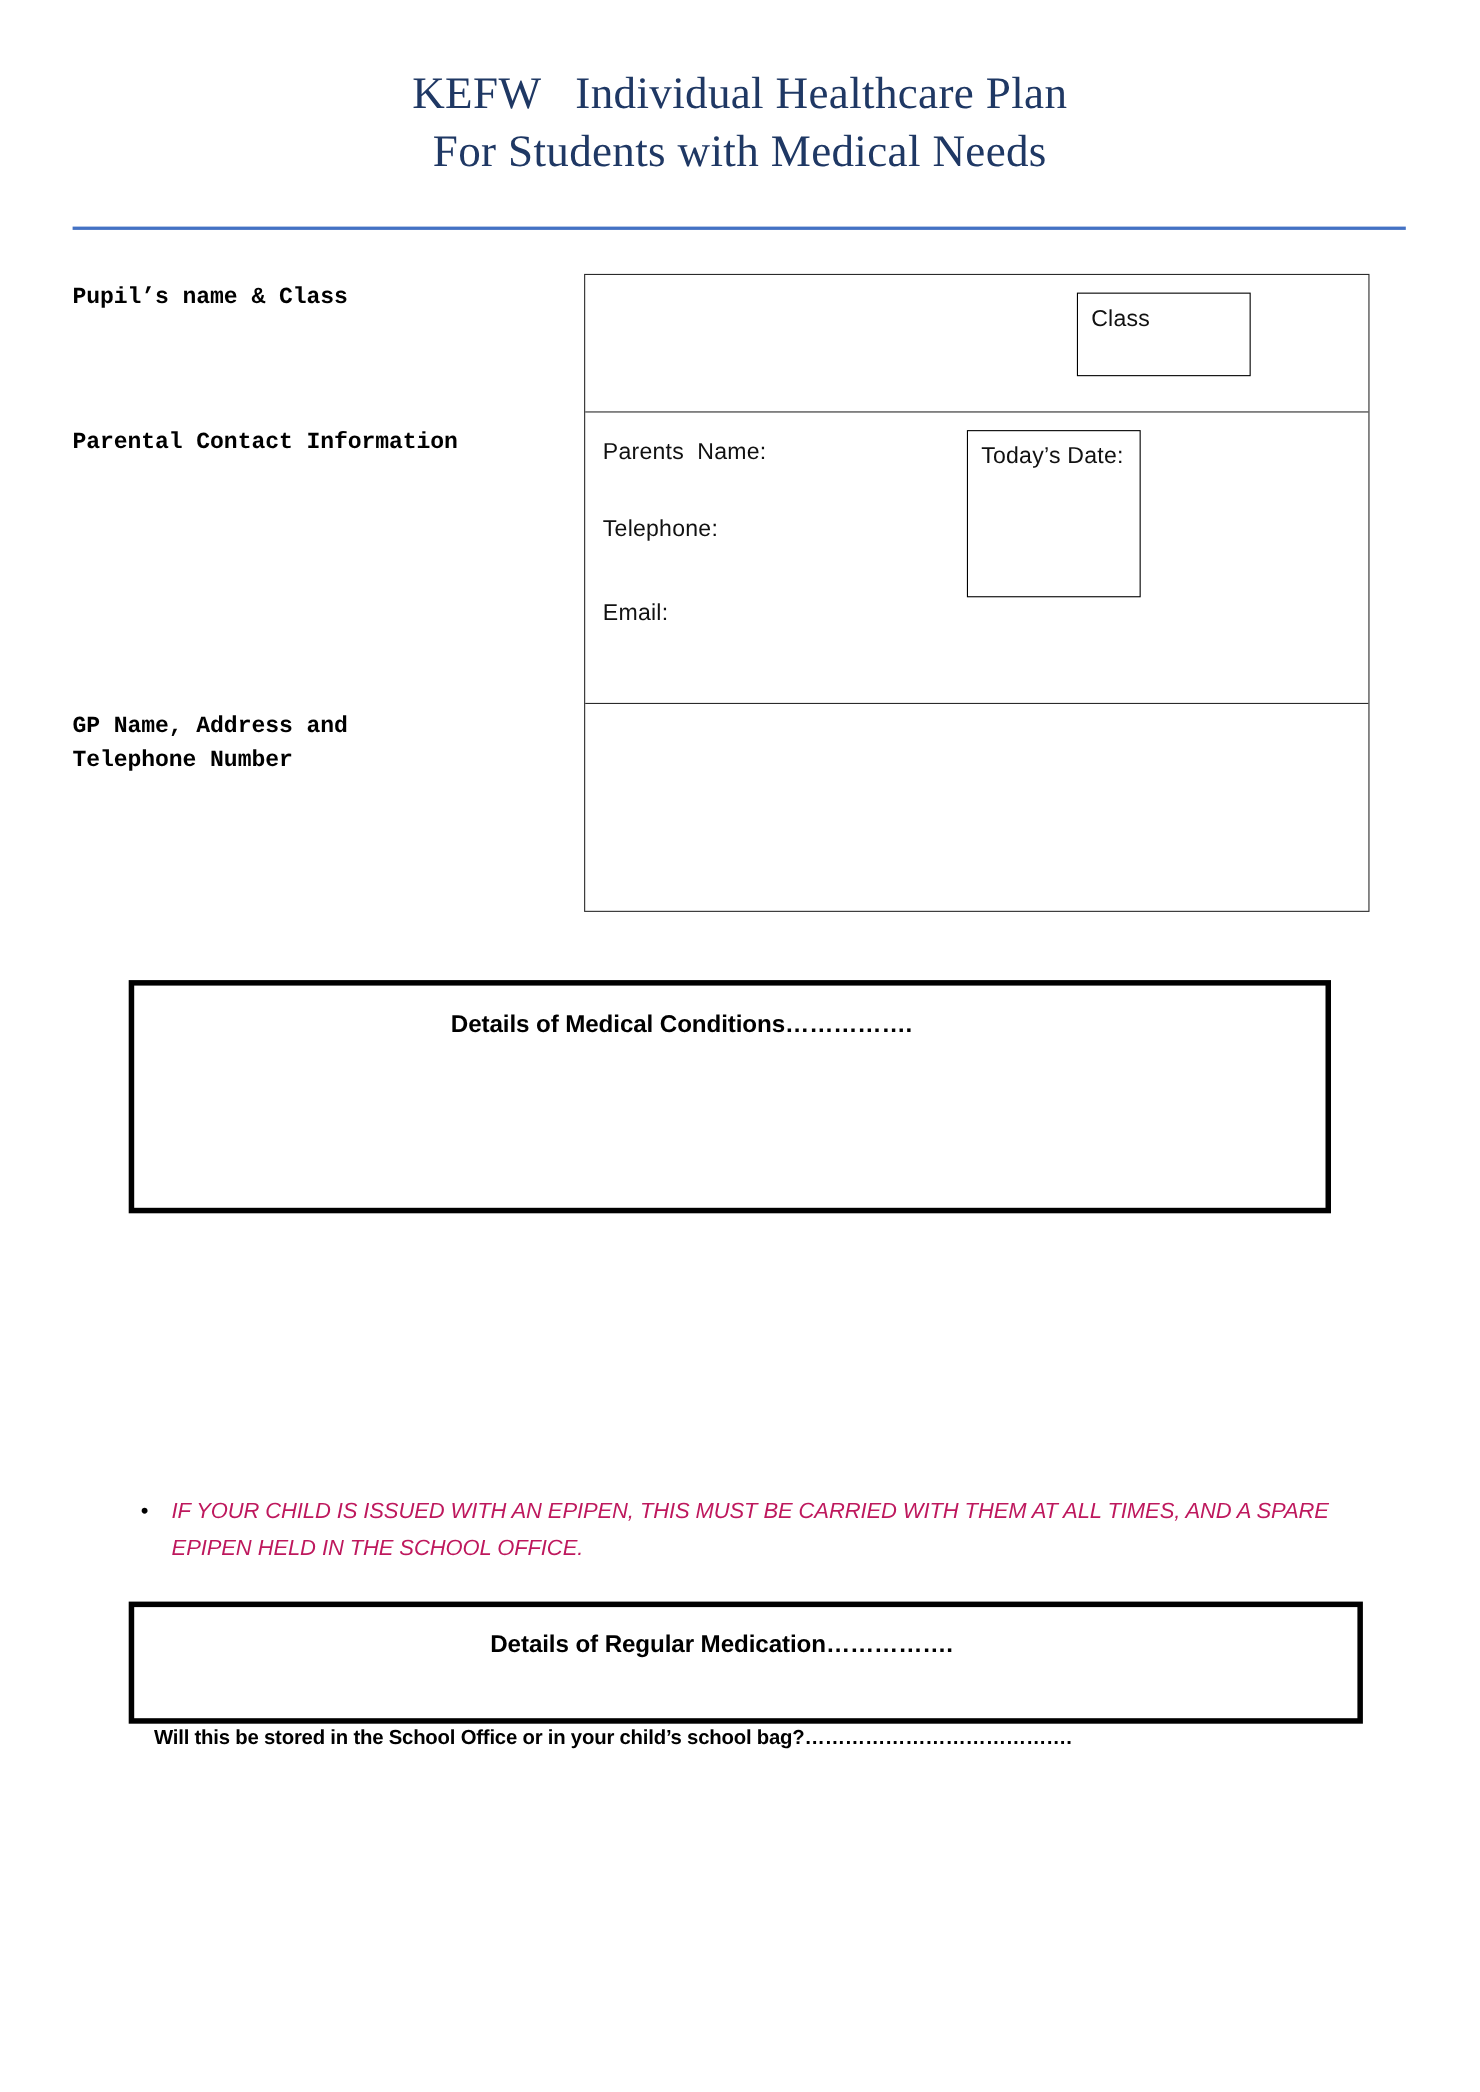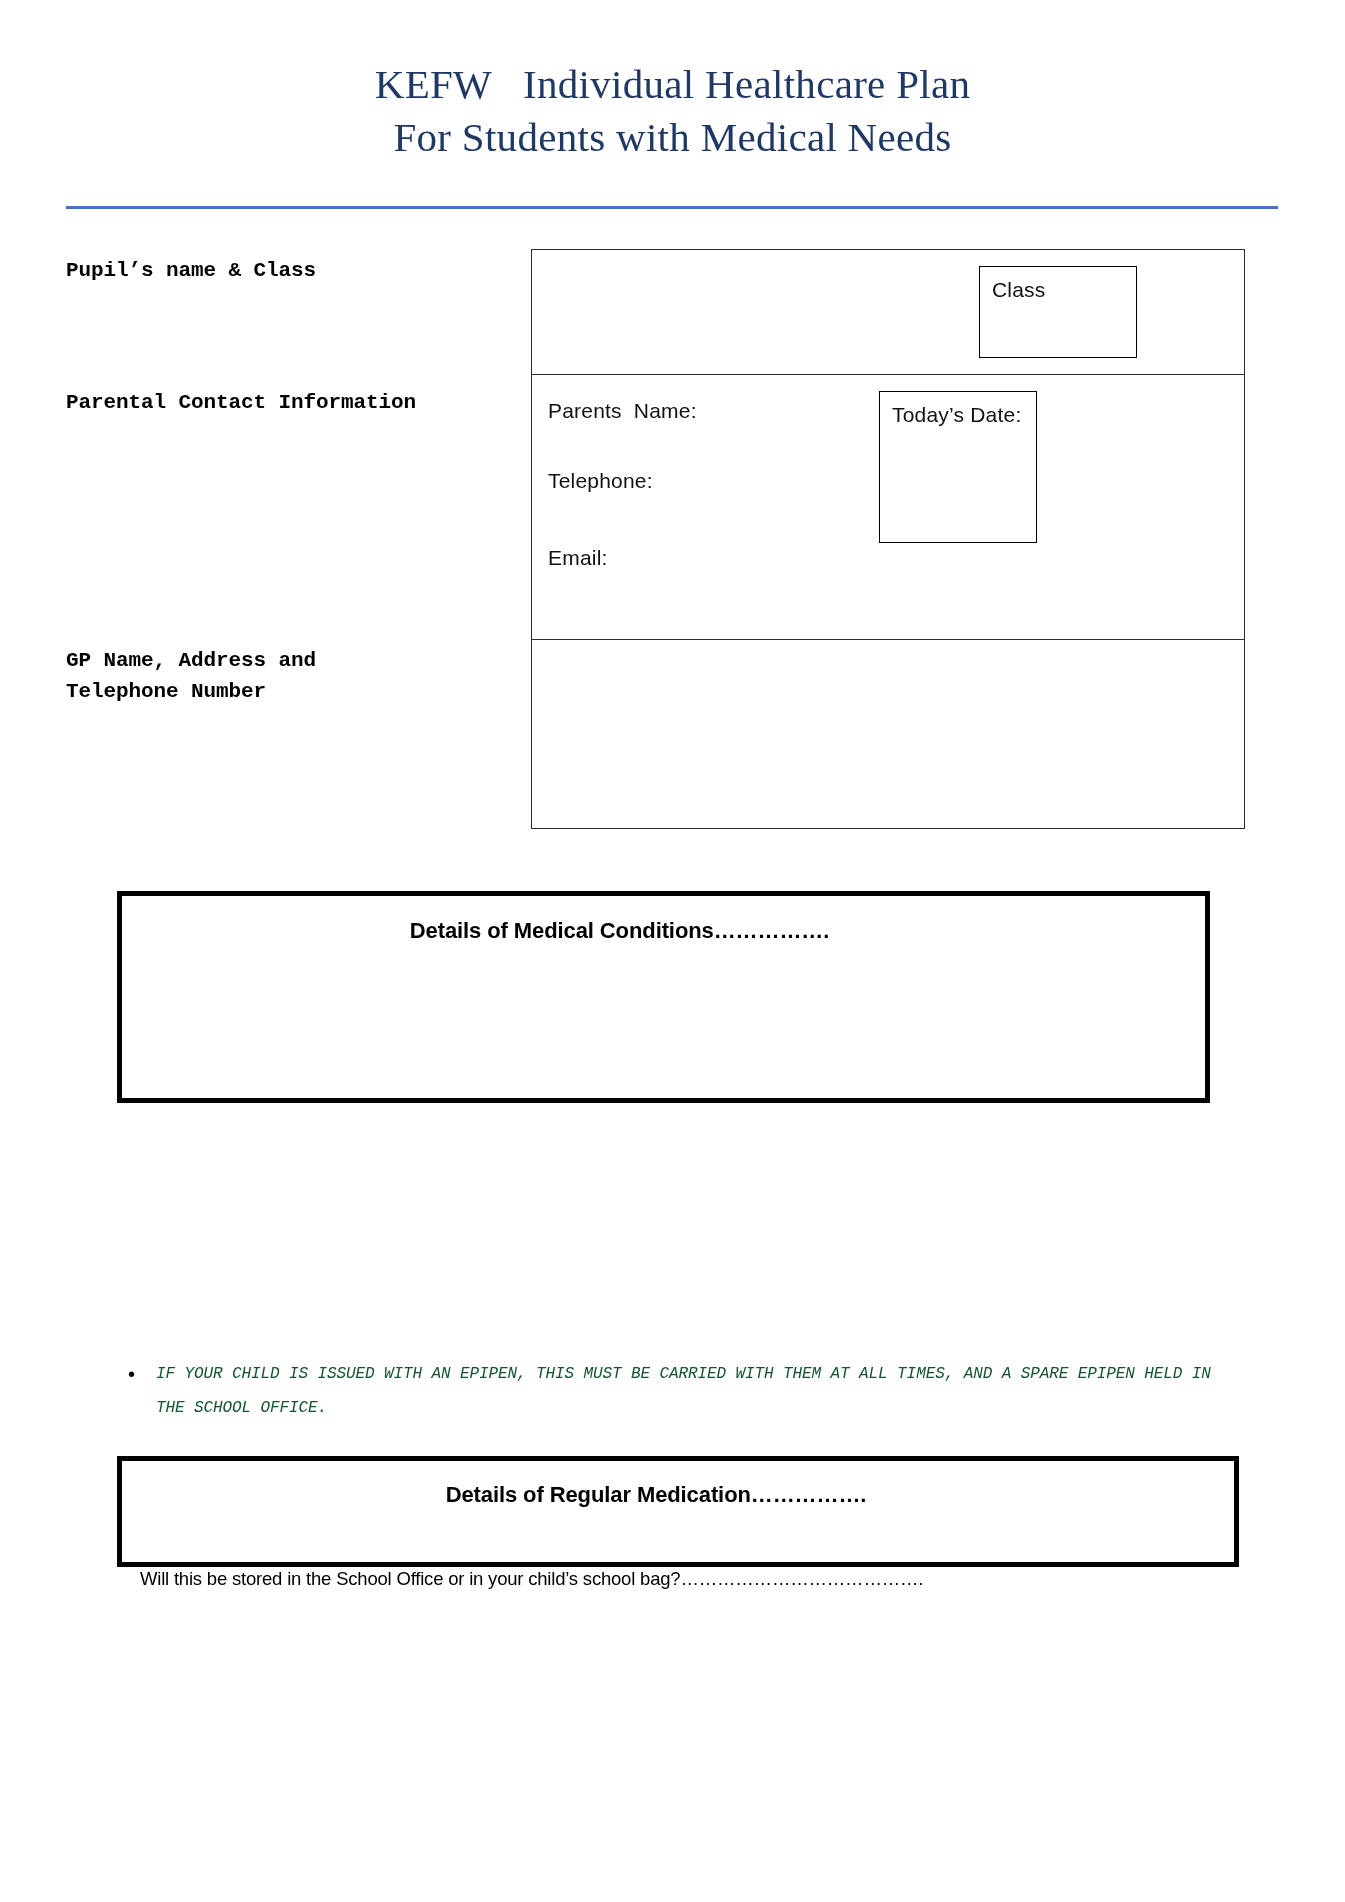--- a/index.html
+++ b/index.html
@@ -100,21 +100,21 @@
   .inner-box {
     position: absolute;
     border: 1.7px solid #000000;
     box-sizing: border-box;
     background: #ffffff;
   }
   #box-class {
     left: 447px;
     top: 16px;
     width: 158px;
-    height: 92px;
+    height: 76px;
     padding-left: 35px;
   }
   #box-date {
     left: 347px;
     top: 16px;
     width: 158px;
     height: 152px;
   }
   .inner-box-label {
     position: absolute;
@@ -160,21 +160,21 @@
   }
   #heading-conditions { top: 21px; left: -44px; }
   #heading-medication { top: 20px; left: -22px; }
 
   .store-question {
     position: absolute;
     left: 18px;
     top: 106px;
     width: 1070px;
     font-family: "Liberation Sans", sans-serif;
-    font-weight: normal;
+    font-weight: bold;
     font-size: 18.5px;
     line-height: 24px;
     color: #000000;
     letter-spacing: -0.2px;
     white-space: nowrap;
   }
 
   
   .bullet-note {
     position: absolute;
@@ -187,26 +187,26 @@
   .bullet-dot {
     flex: 0 0 auto;
     width: 28px;
     font-size: 20px;
     line-height: 34px;
     color: #000000;
     text-align: left;
   }
   .bullet-text {
     flex: 1 1 auto;
-    font-family: Liberation Mono, monospace;
+    font-family: Liberation Sans, sans-serif;
     font-style: italic;
-    font-size: 16px;
+    font-size: 20px;
     line-height: 34px;
     letter-spacing: -0.1px;
-    color: #14532d;
+    color: #be185d;
   }
 </style>
 </head>
 <body>
 
 <div class="page">
 
   <div class="title-block">
     <div class="title-line">KEFW   Individual Healthcare Plan</div>
     <div class="title-line">For Students with Medical Needs</div>

